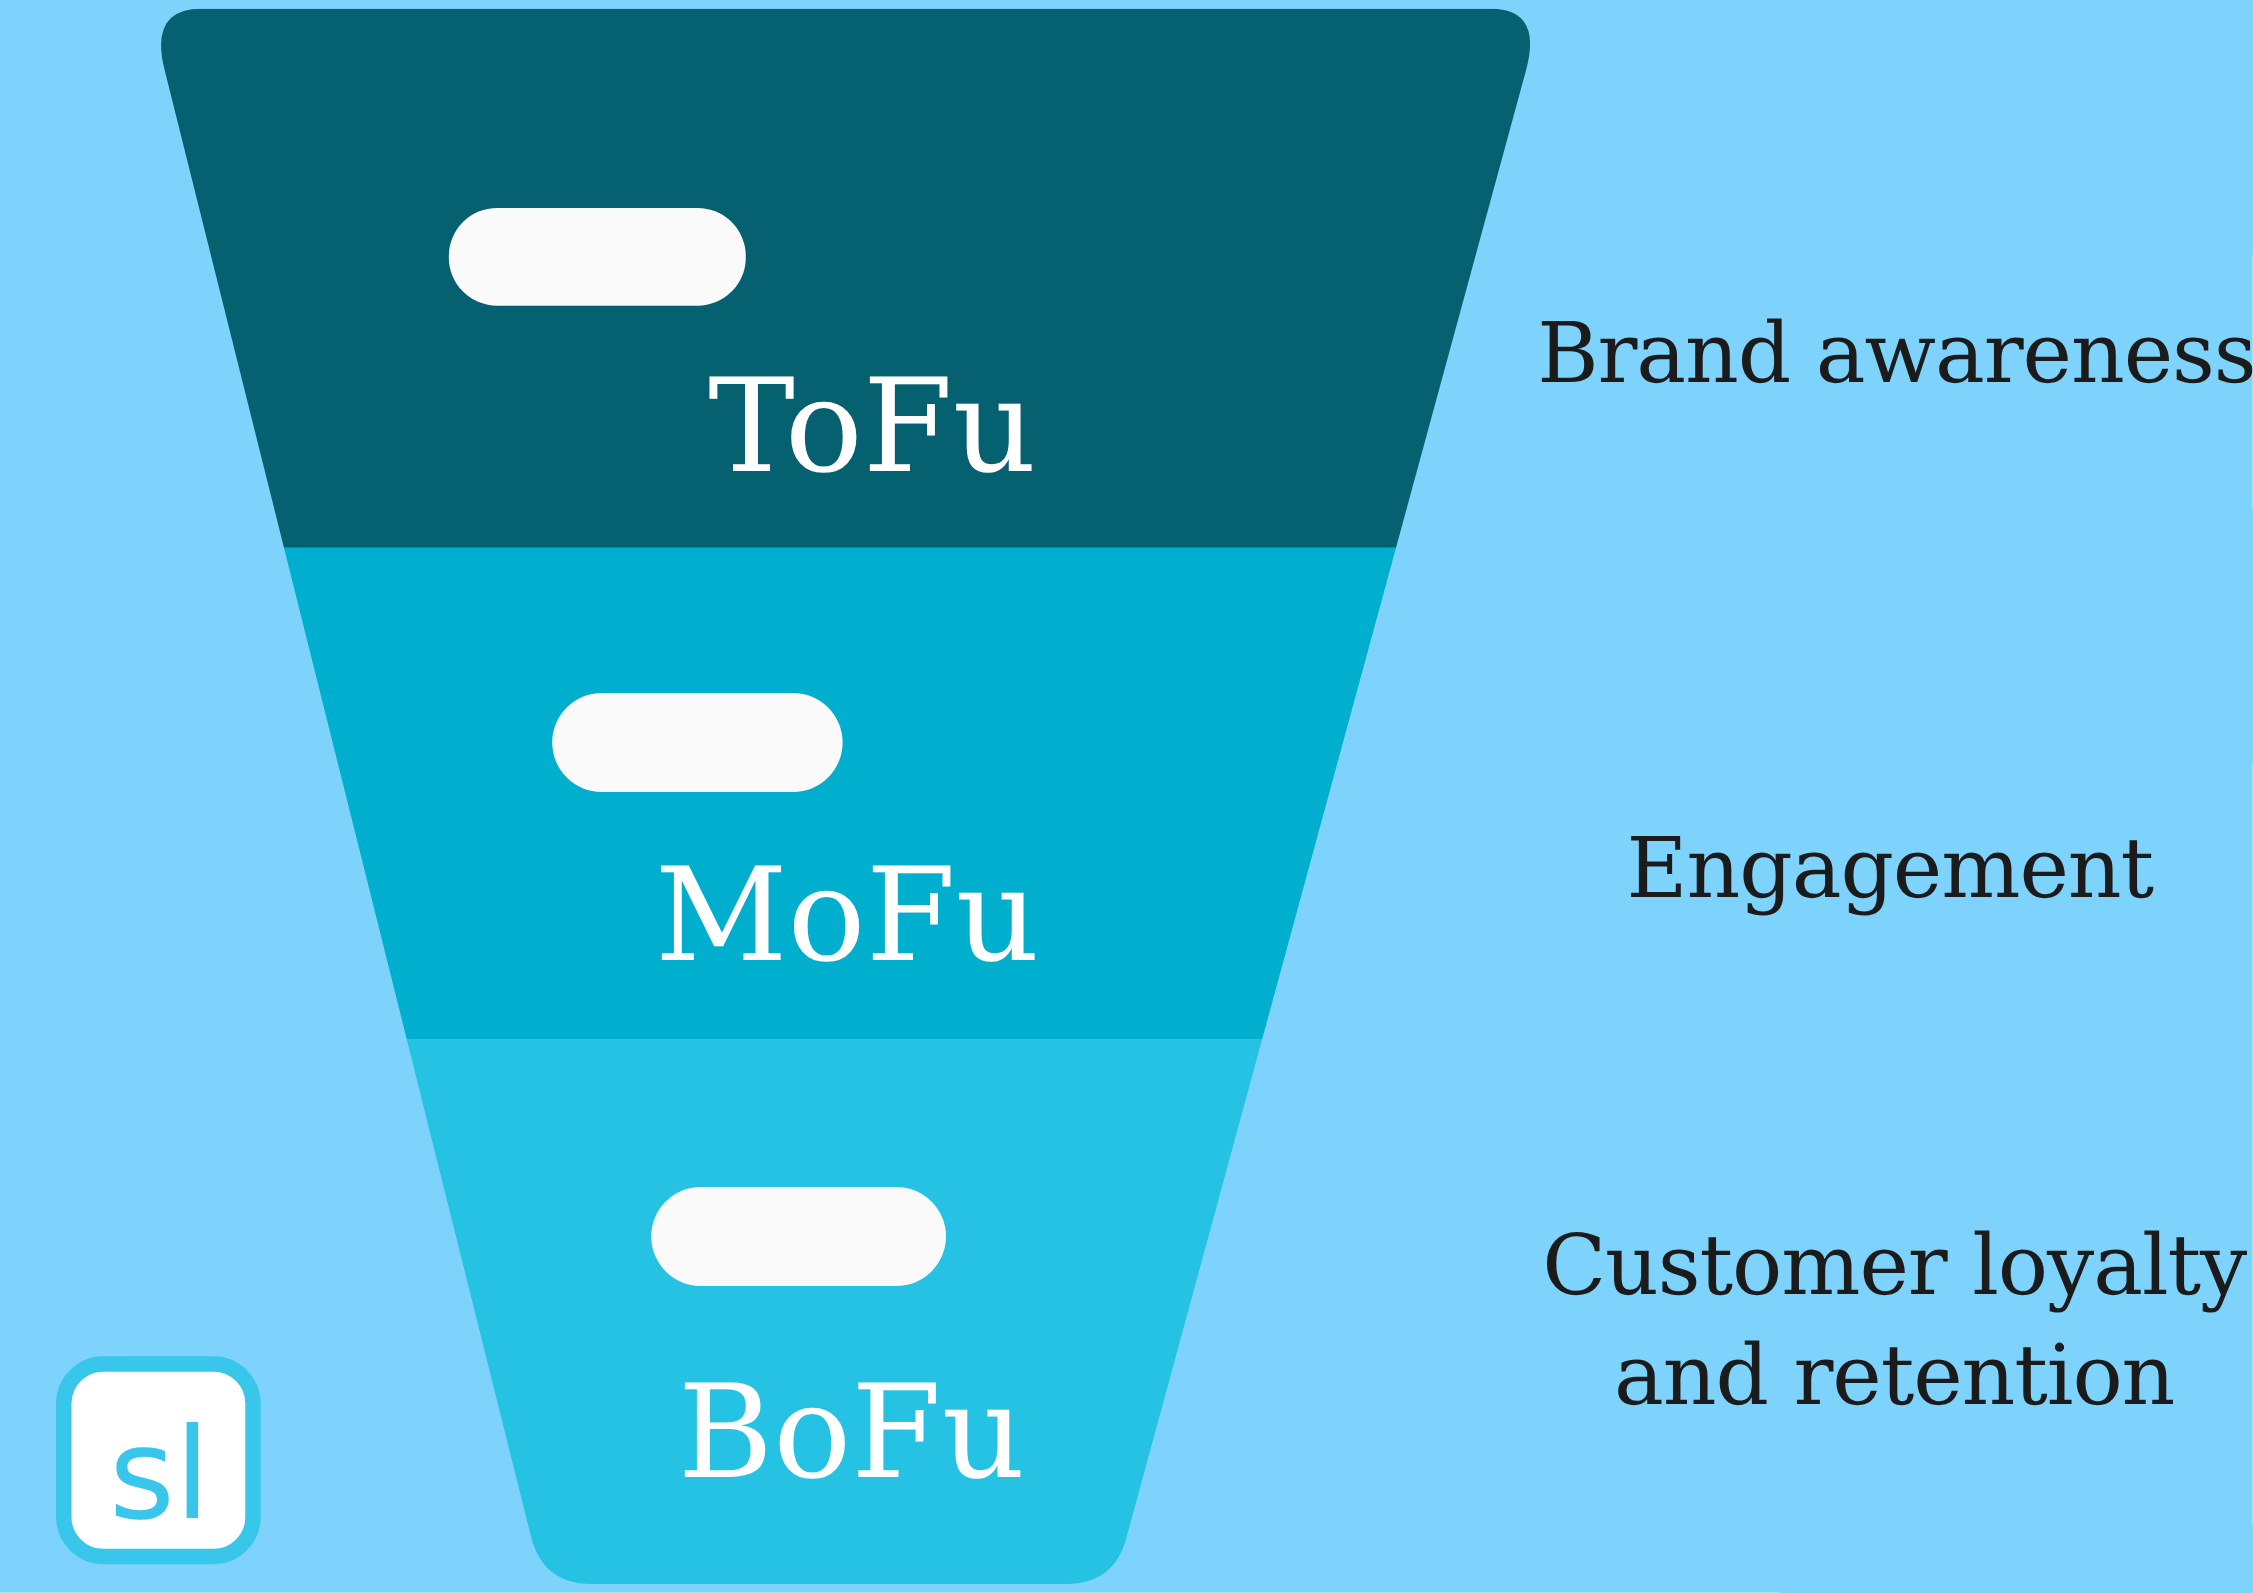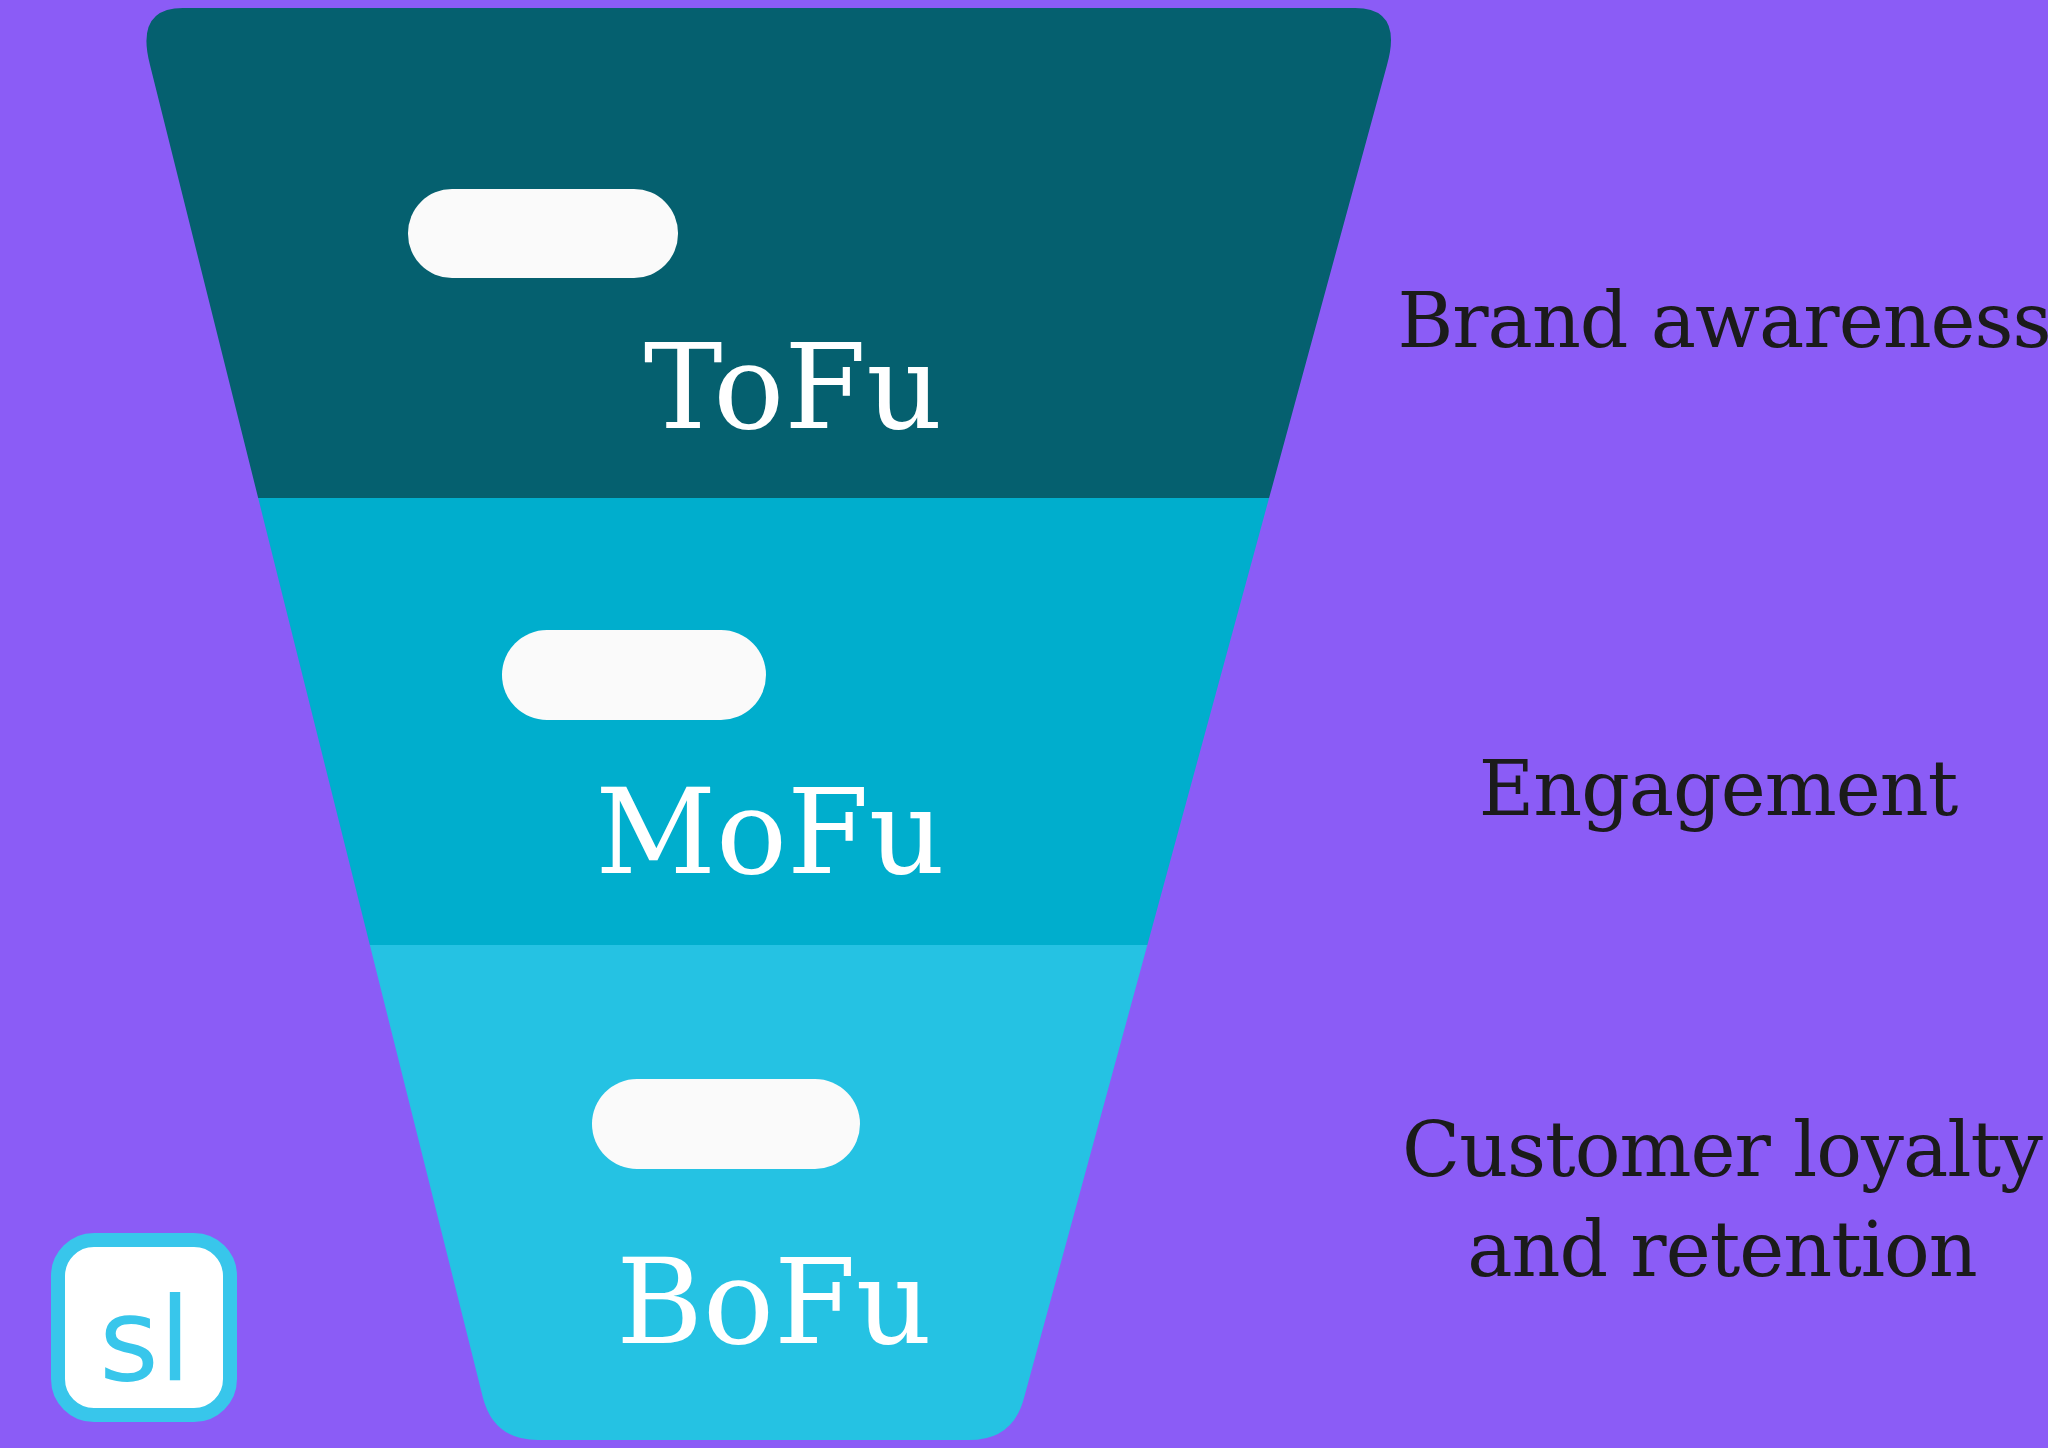--- a/index.html
+++ b/index.html
@@ -4,21 +4,21 @@
 <style>
   html, body {
     margin: 0;
     padding: 0;
     background: #ffffff;
   }
   .canvas {
     position: relative;
     width: 2048px;
     height: 1448px;
-    background: #8b5cf6;
+    background: #7dd3fc;
     overflow: hidden;
   }
   svg { display: block; }
   .funnel-label {
     font-family: "DejaVu Serif", "Liberation Serif", serif;
     font-size: 118px;
     fill: #ffffff;
   }
   .side-label {
     font-family: "DejaVu Serif", "Liberation Serif", serif;

